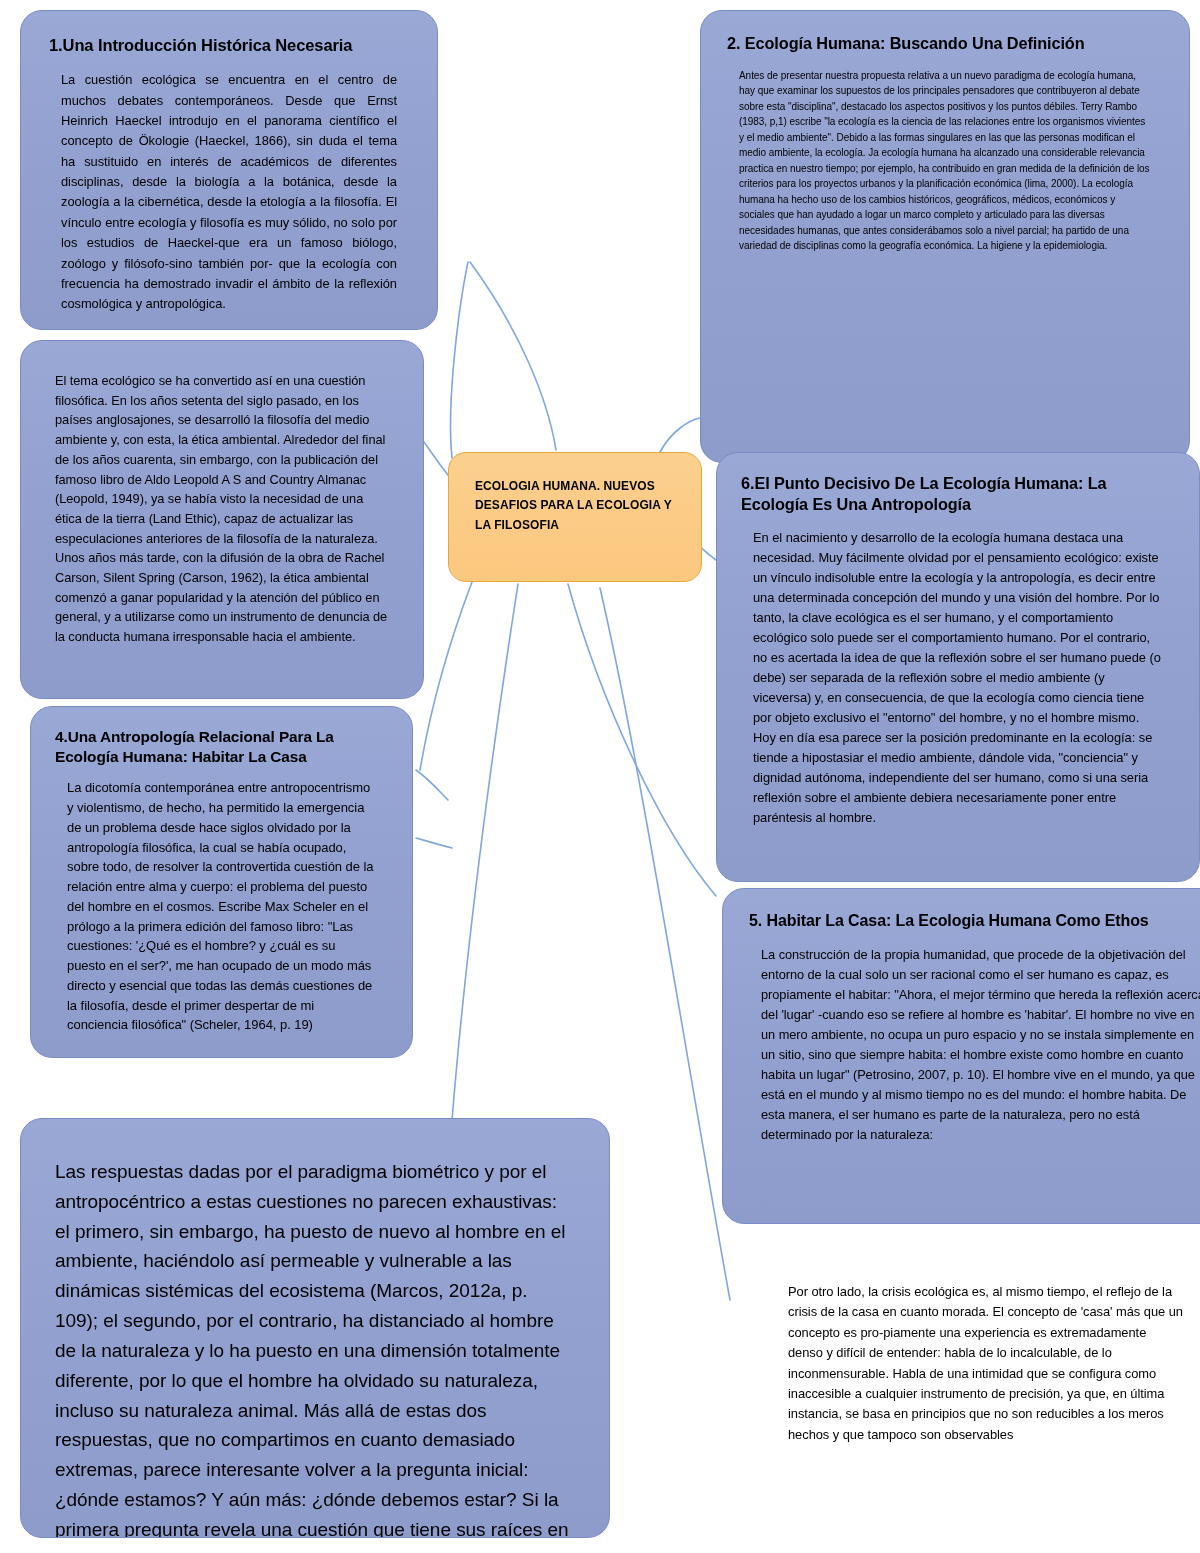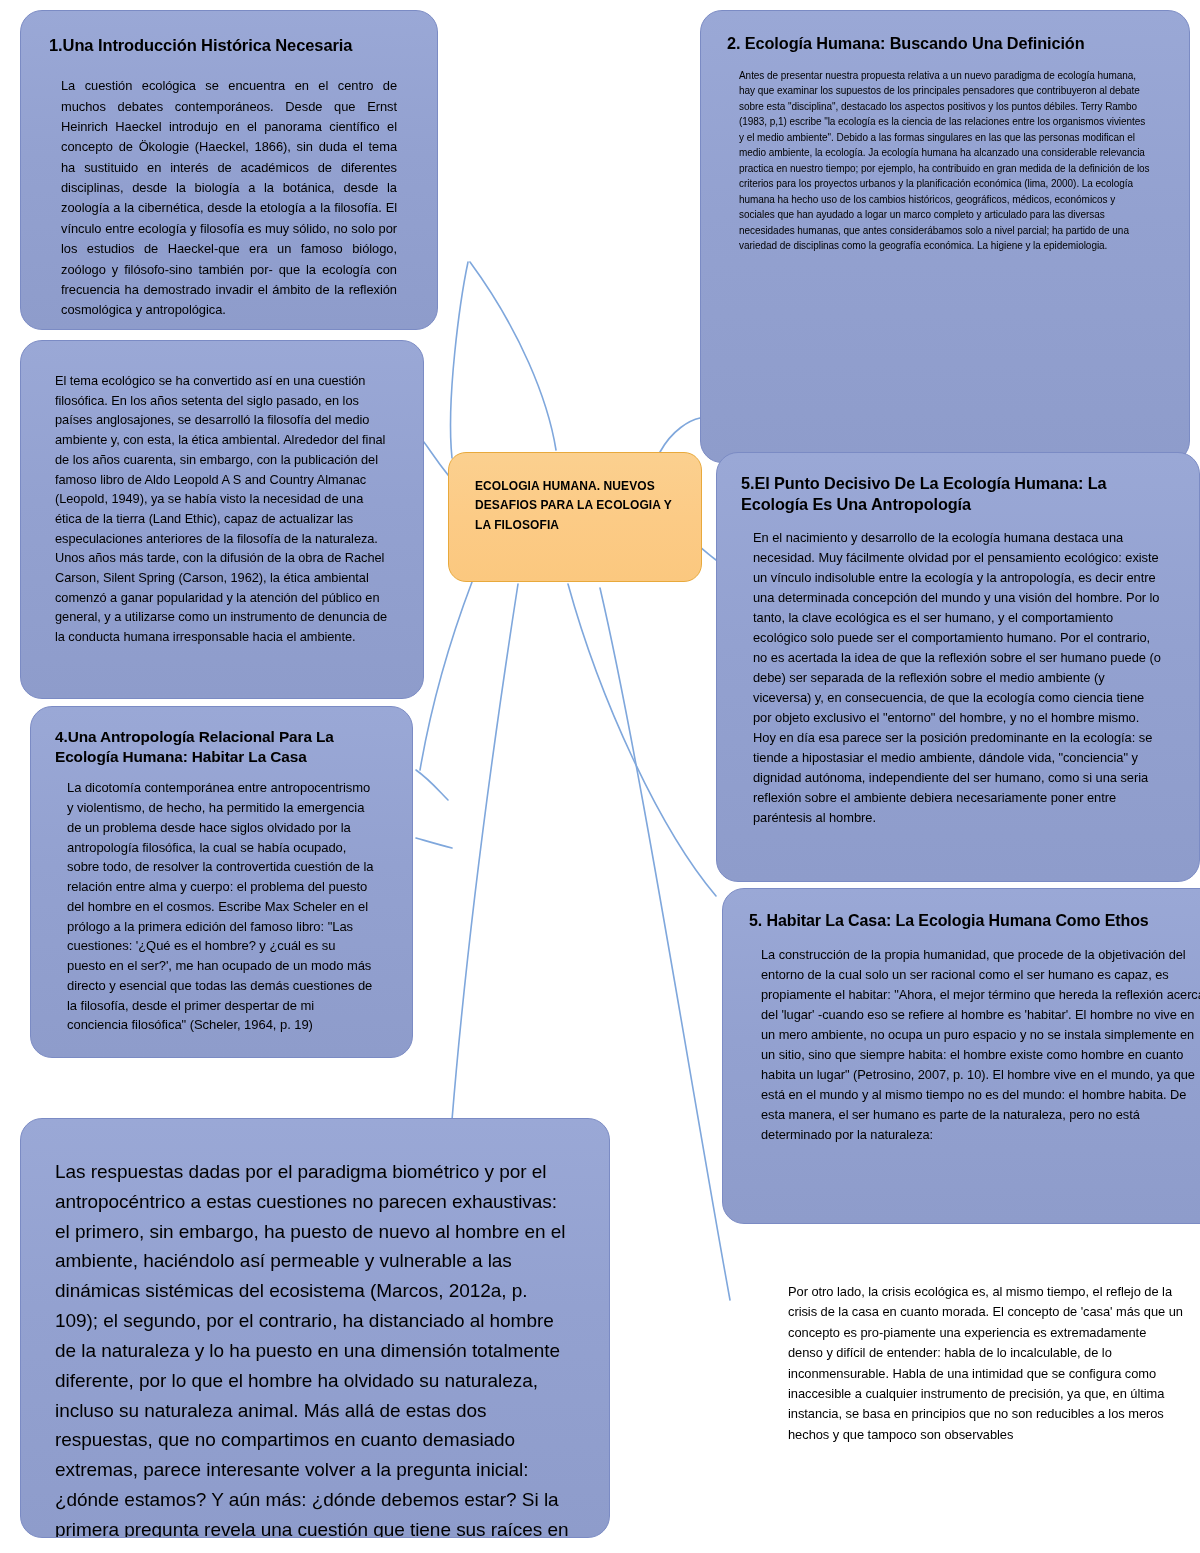--- a/index.html
+++ b/index.html
@@ -54,21 +54,21 @@
   }
   .node-body {
     margin: 12px;
     color: #000000;
     line-height: 1.46;
     letter-spacing: -0.05px;
   }
 
   
   #box1 { left: 20px;  top: 10px;   width: 418px; height: 320px; padding: 24px 28px 10px 28px; }
-  #box1 .node-title { font-size: 16.5px; margin-bottom: 20px; }
+  #box1 .node-title { font-size: 16.5px; margin-bottom: 14px; }
   #box1 .node-body  { font-size: 12.9px; line-height: 1.58; text-align: justify; }
 
   
   #box2 { left: 20px;  top: 340px;  width: 404px; height: 359px; padding: 18px 22px 24px 22px; }
   #box2 .node-body  { font-size: 12.8px; line-height: 1.54; }
 
   
   #box4 { left: 30px;  top: 706px;  width: 383px; height: 352px; padding: 20px 24px 6px 24px; }
   #box4 .node-title { font-size: 15.4px; }
   #box4 .node-body  { font-size: 13px; line-height: 1.52; }
@@ -146,21 +146,21 @@
   <div class="node" id="box4b">
     <p class="node-body">Las respuestas dadas por el paradigma biométrico y por el antropocéntrico a estas cuestiones no parecen exhaustivas: el primero, sin embargo, ha puesto de nuevo al hombre en el ambiente, haciéndolo así permeable y vulnerable a las dinámicas sistémicas del ecosistema (Marcos, 2012a, p. 109); el segundo, por el contrario, ha distanciado al hombre de la naturaleza y lo ha puesto en una dimensión totalmente diferente, por lo que el hombre ha olvidado su naturaleza, incluso su naturaleza animal. Más allá de estas dos respuestas, que no compartimos en cuanto demasiado extremas, parece interesante volver a la pregunta inicial: ¿dónde estamos? Y aún más: ¿dónde debemos estar? Si la primera pregunta revela una cuestión que tiene sus raíces en la ecología, la segunda, al parecer, no. Hay, por lo tanto, que poner temporalmente entre paréntesis la cuestión esencial acerca de qué es el hombre, para dar paso a la pregunta aparentemente más neutral sobre el espacio que el ser humano concreto puede y debe ocupar. La concepción del espacio aquí evocada es mucho más amplia que la mera noción física.</p>
   </div>
 
   <div class="node" id="box3">
     <h2 class="node-title">2. Ecología Humana: Buscando Una Definición</h2>
     <p class="node-body">Antes de presentar nuestra propuesta relativa a un nuevo paradigma de ecología humana, hay que examinar los supuestos de los principales pensadores que contribuyeron al debate sobre esta "disciplina", destacado los aspectos positivos y los puntos débiles. Terry Rambo (1983, p,1) escribe "la ecología es la ciencia de las relaciones entre los organismos vivientes y el medio ambiente". Debido a las formas singulares en las que las personas modifican el medio ambiente, la ecología. Ja ecología humana ha alcanzado una considerable relevancia practica en nuestro tiempo; por ejemplo, ha contribuido en gran medida de la definición de los criterios para los proyectos urbanos y la planificación económica (lima, 2000). La ecología humana ha hecho uso de los cambios históricos, geográficos, médicos, económicos y sociales que han ayudado a logar un marco completo y articulado para las diversas necesidades humanas, que antes considerábamos solo a nivel parcial; ha partido de una variedad de disciplinas como la geografía económica. La higiene y la epidemiologia.</p>
   </div>
 
   <div class="node" id="box5">
-    <h2 class="node-title">5.El Punto Decisivo De La Ecología Humana: La Ecología Es Una Antropología</h2>
+    <h2 class="node-title">6.El Punto Decisivo De La Ecología Humana: La Ecología Es Una Antropología</h2>
     <p class="node-body">En el nacimiento y desarrollo de la ecología humana destaca una necesidad. Muy fácilmente olvidad por el pensamiento ecológico: existe un vínculo indisoluble entre la ecología y la antropología, es decir entre una determinada concepción del mundo y una visión del hombre. Por lo tanto, la clave ecológica es el ser humano, y el comportamiento ecológico solo puede ser el comportamiento humano. Por el contrario, no es acertada la idea de que la reflexión sobre el ser humano puede (o debe) ser separada de la reflexión sobre el medio ambiente (y viceversa) y, en consecuencia, de que la ecología como ciencia tiene por objeto exclusivo el "entorno" del hombre, y no el hombre mismo. Hoy en día esa parece ser la posición predominante en la ecología: se tiende a hipostasiar el medio ambiente, dándole vida, "conciencia" y dignidad autónoma, independiente del ser humano, como si una seria reflexión sobre el ambiente debiera necesariamente poner entre paréntesis al hombre.</p>
   </div>
 
   <div class="node" id="box6">
     <h2 class="node-title">5. Habitar La Casa: La Ecologia Humana Como Ethos</h2>
     <p class="node-body">La construcción de la propia humanidad, que procede de la objetivación del entorno de la cual solo un ser racional como el ser humano es capaz, es propiamente el habitar: "Ahora, el mejor término que hereda la reflexión acerca del 'lugar' -cuando eso se refiere al hombre es 'habitar'. El hombre no vive en un mero ambiente, no ocupa un puro espacio y no se instala simplemente en un sitio, sino que siempre habita: el hombre existe como hombre en cuanto habita un lugar" (Petrosino, 2007, p. 10). El hombre vive en el mundo, ya que está en el mundo y al mismo tiempo no es del mundo: el hombre habita. De esta manera, el ser humano es parte de la naturaleza, pero no está determinado por la naturaleza:</p>
   </div>
 
   <div class="node plain" id="box7">
     <p class="node-body">Por otro lado, la crisis ecológica es, al mismo tiempo, el reflejo de la crisis de la casa en cuanto morada. El concepto de 'casa' más que un concepto es pro-piamente una experiencia es extremadamente denso y difícil de entender: habla de lo incalculable, de lo inconmensurable. Habla de una intimidad que se configura como inaccesible a cualquier instrumento de precisión, ya que, en última instancia, se basa en principios que no son reducibles a los meros hechos y que tampoco son observables</p>

